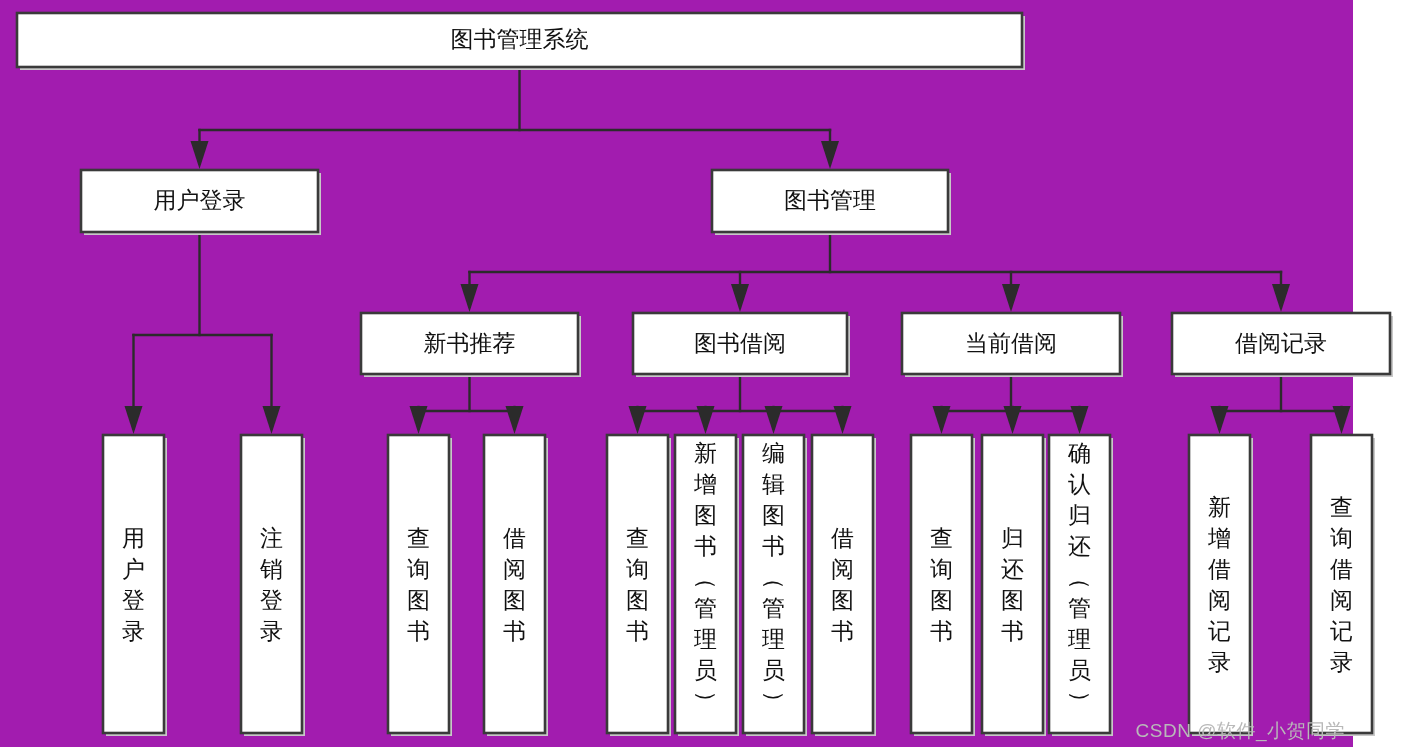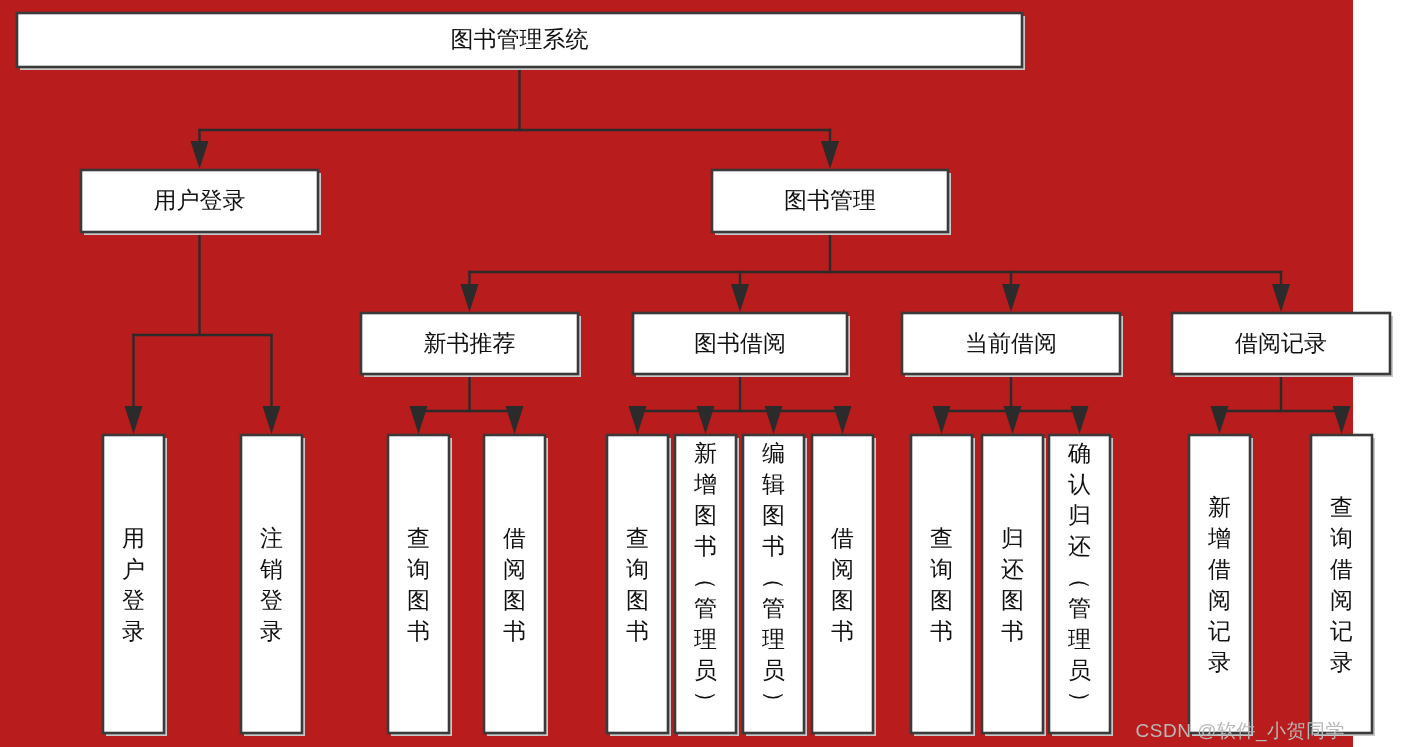--- a/index.html
+++ b/index.html
@@ -10,21 +10,21 @@
   body {
     width: 1405px;
     height: 747px;
     font-family: "Liberation Sans", "DejaVu Sans", sans-serif;
     overflow: hidden;
   }
   #diagram-root {
     position: relative;
     width: 1353px;
     height: 747px;
-    background: #b91c1c;
+    background: #a21caf;
   }
   svg.flow {
     position: absolute;
     top: 0;
     left: 0;
     width: 1405px;
     height: 747px;
   }
   .node-rect {
     fill: #ffffff;

